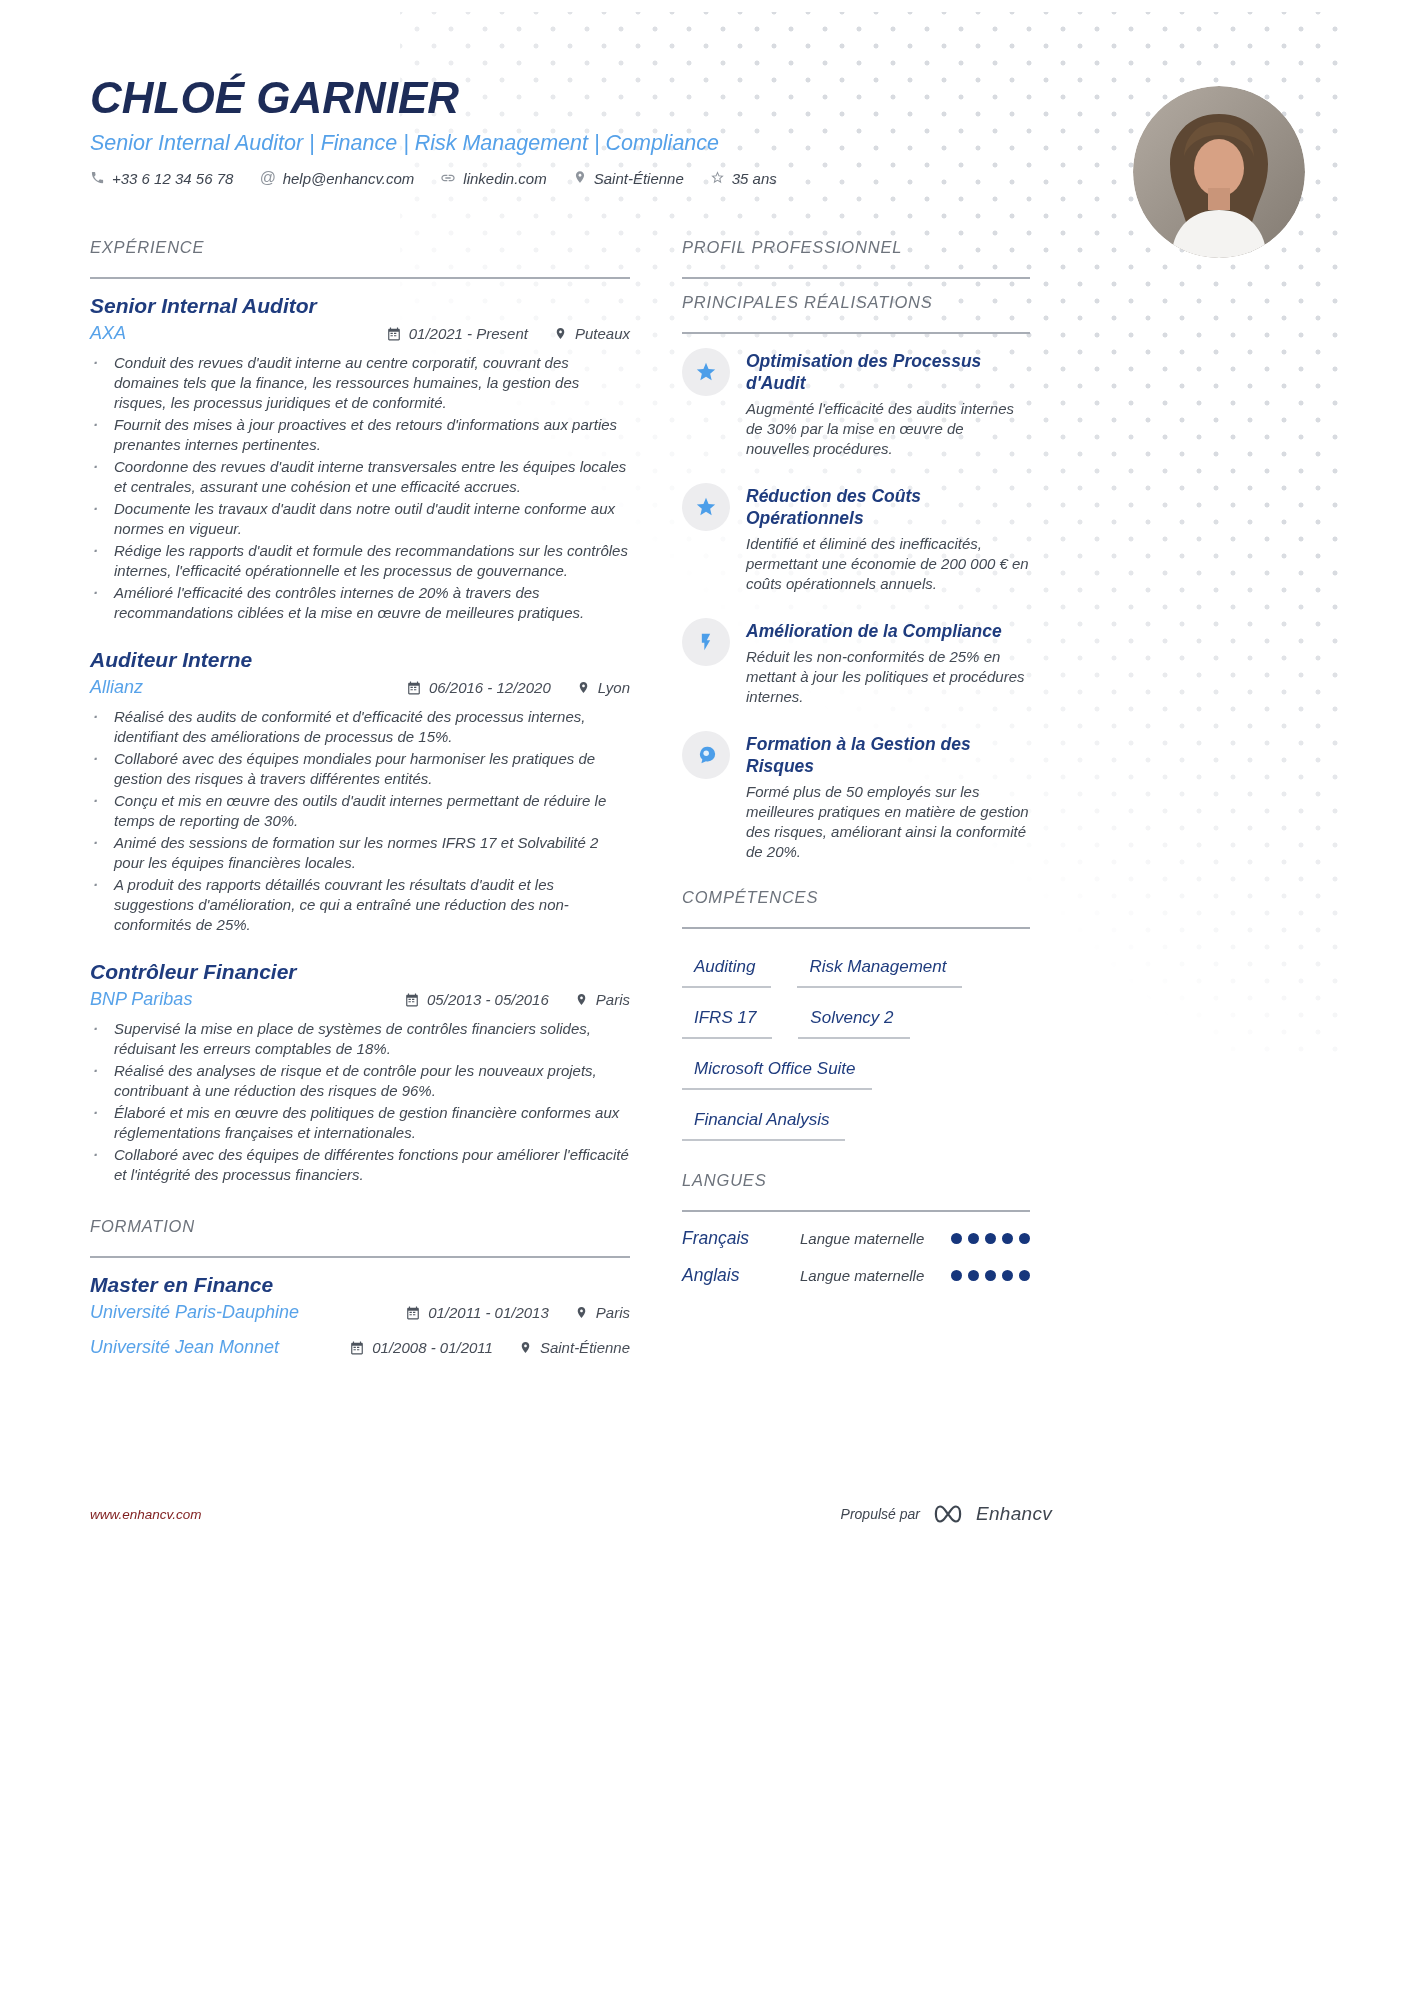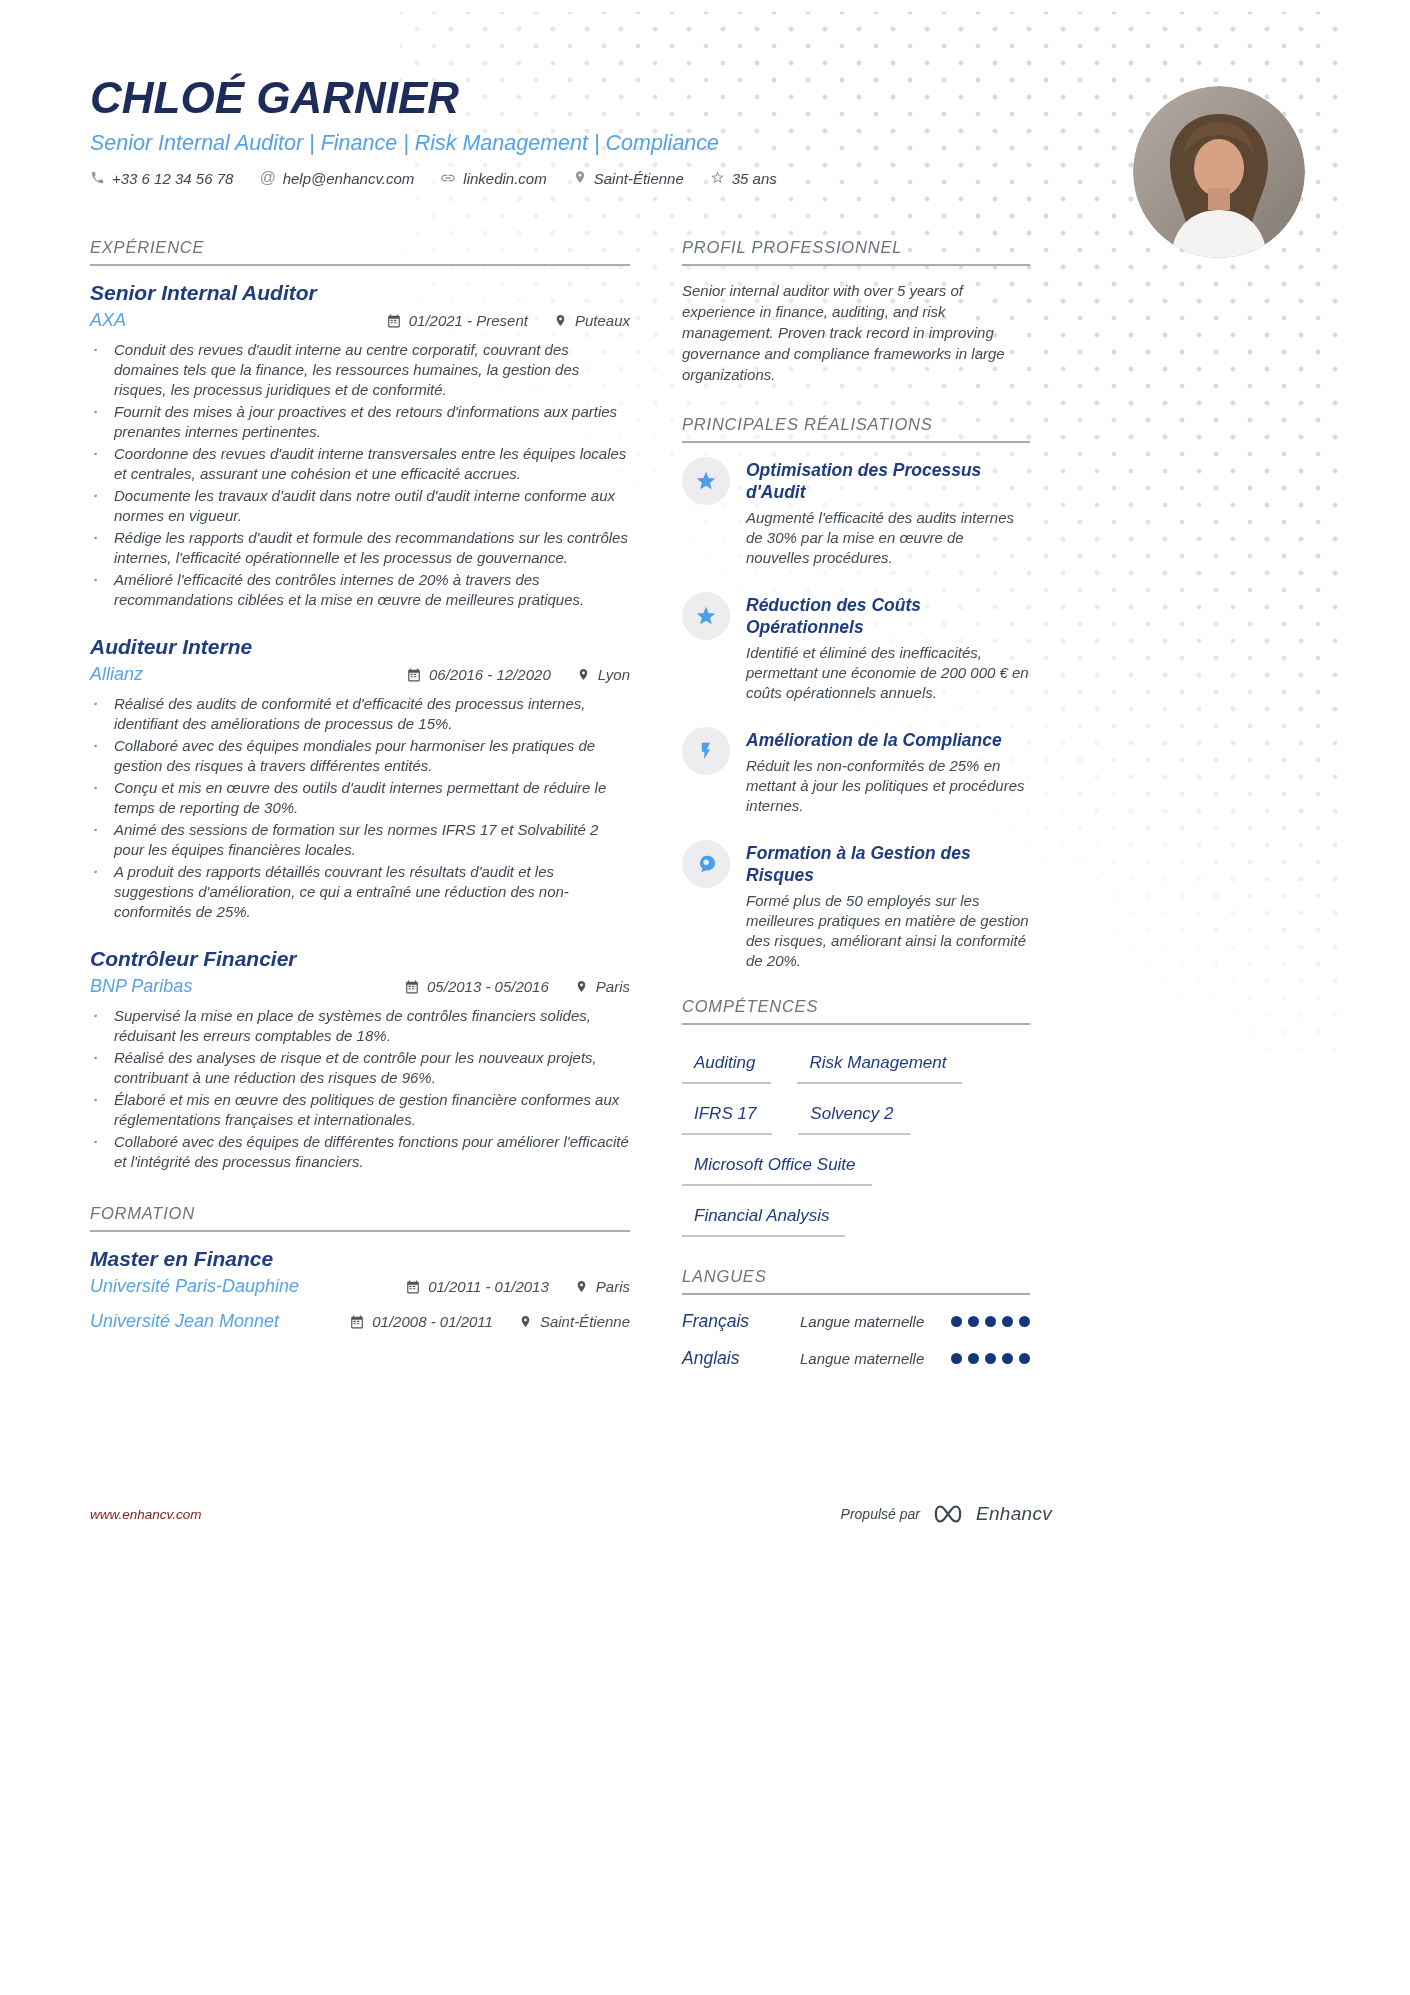--- a/index.html
+++ b/index.html
@@ -19,21 +19,21 @@
   .headline{margin-top:8px;font-size:21.5px;line-height:26px;color:#55a1e9;}
   .contacts{margin-top:14px;display:flex;align-items:center;gap:26px;font-size:15px;color:#3e4550;}
   .contact{display:flex;align-items:flex-start;gap:7px;}
   .contact svg{fill:#8f959d;flex:none;}
   .at-glyph{color:#8f959d;font-size:16px;line-height:1;}
   
   .columns{position:absolute;left:90px;top:238px;display:flex;z-index:1;}
   .col-left{width:540px;margin-right:52px;}
   .col-right{width:348px;}
   .section-heading{font-size:16.5px;font-weight:400;color:#6d737c;letter-spacing:.8px;
-        border-bottom:2px solid #a8adb5;padding-bottom:7px;margin:0 0 14px 0;}
+        border-bottom:2px solid #a8adb5;padding-bottom:20px;margin:0 0 14px 0;}
   .job{margin-bottom:24px;}
   .job-title{font-size:21px;line-height:26px;font-weight:700;color:#1f3c7e;margin:0 0 4px 0;}
   .meta-row{display:flex;align-items:center;font-size:15px;color:#474d57;margin:2px 0 9px 0;}
   .company{flex:1;font-size:18px;color:#57a2e9;}
   .meta{display:flex;align-items:center;gap:8px;margin-left:26px;white-space:nowrap;}
   .meta svg{fill:#4d545e;flex:none;}
   .bullets{margin:0;padding:0;list-style:none;font-size:15px;line-height:20px;color:#424953;}
   .bullets li{position:relative;padding-left:24px;margin-bottom:2px;}
   .bullets li::before{content:"·";position:absolute;left:3px;top:0;color:#8a9099;font-weight:700;}
   .formation-heading{margin-top:32px;}
@@ -252,21 +252,20 @@
               <span>Saint-Étienne</span>
             </span>
           </div>
         </article>
       </section>
     </div>
 
     <div class="col-right">
       <section>
         <h2 class="section-heading">PROFIL PROFESSIONNEL</h2>
-        <p class="profile-text">Senior internal auditor with over 5 years of experience in finance, auditing, and risk management. Proven track record in improving governance and compliance frameworks in large organizations.</p>
       </section>
 
       <section>
         <h2 class="section-heading">PRINCIPALES RÉALISATIONS</h2>
         <div class="ach-list">
 
           <div class="ach">
             <span class="ach-icon">
               <svg width="22" height="22" viewBox="0 0 24 24">
                   <path d="M12 17.27L18.18 21l-1.64-7.03L22 9.24l-7.19-.61L12 2 9.19 8.63 2 9.24l5.46 4.73L5.82 21z"></path>

